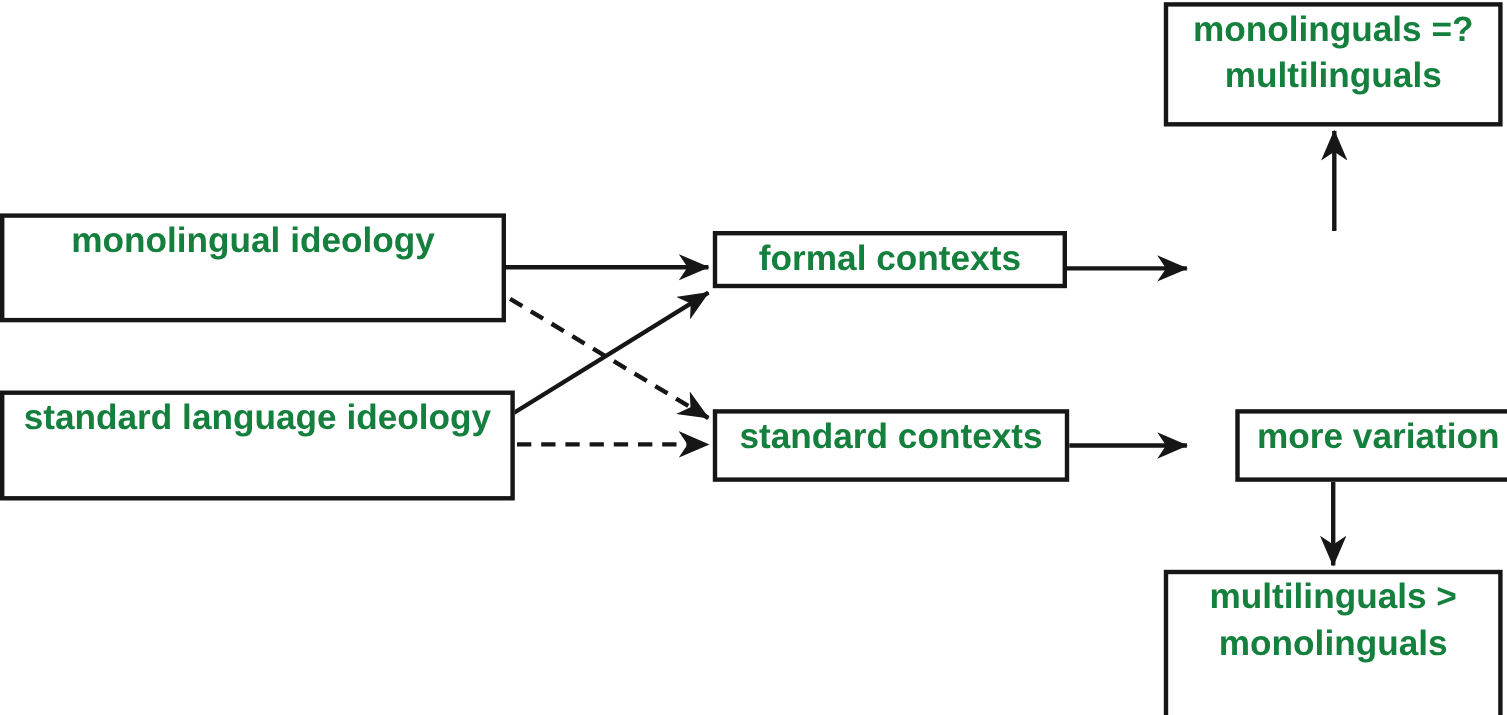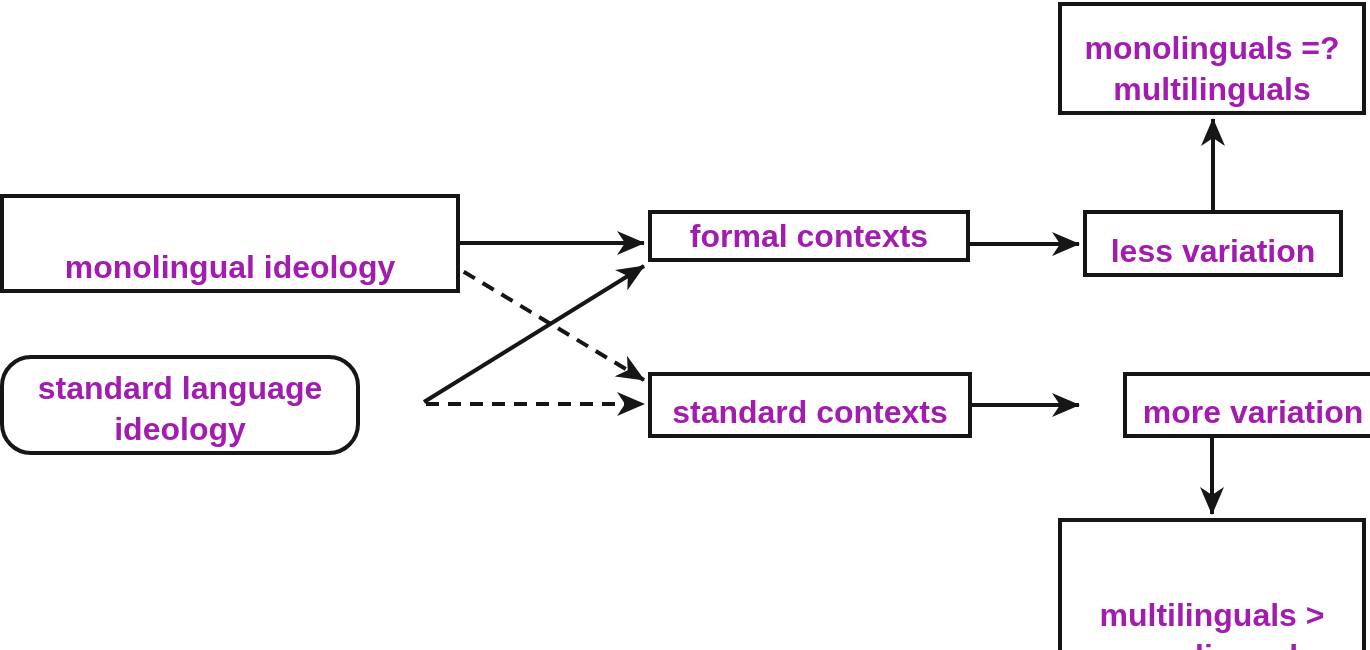--- a/index.html
+++ b/index.html
@@ -21,42 +21,42 @@
     top: 0;
     width: 1370px;
     height: 650px;
     z-index: 0;
   }
   .node {
     position: absolute;
     box-sizing: border-box;
     border: 4px solid #161616;
     background: #ffffff;
-    color: #a21caf;
+    color: #15803d;
     display: flex;
-    align-items: flex-end;
+    align-items: flex-start;
     justify-content: center;
     text-align: center;
     font-size: 32px;
     font-weight: bold;
     line-height: 1.3;
     z-index: 1;
     padding: 0 8px;
   }
   .edge-line {
     stroke: #161616;
     stroke-width: 4;
     fill: none;
   }
   .edge-line.dashed {
     stroke-dasharray: 13 9;
   }
   
   #n-monolingual-ideology        { left: 0px;    top: 194px; width: 460px; height: 99px; }
-  #n-standard-language-ideology  { left: 0px;    top: 355px; width: 360px; height: 100px; border-radius: 31px; }
+  #n-standard-language-ideology  { left: 0px;    top: 355px; width: 468px; height: 100px; }
   #n-formal-contexts             { left: 648px;  top: 210px; width: 322px; height: 52px; }
   #n-informal-contexts           { left: 648px;  top: 372px; width: 324px; height: 66px; }
   #n-less-variation              { left: 1083px; top: 210px; width: 260px; height: 67px; }
   #n-more-variation              { left: 1083px; top: 372px; width: 260px; height: 66px; margin-left: 40px; }
   #n-monolinguals-eq             { left: 1058px; top: 2px;   width: 308px; height: 113px; }
   #n-multilinguals-gt            { left: 1058px; top: 518px; width: 308px; height: 164px; }
 </style>
 </head>
 <body>
 
@@ -87,23 +87,20 @@
   </div>
 
   <div class="node" id="n-formal-contexts">
     <span>formal contexts</span>
   </div>
 
   <div class="node" id="n-informal-contexts">
     <span>standard contexts</span>
   </div>
 
-  <div class="node" id="n-less-variation">
-    <span>less variation</span>
-  </div>
 
   <div class="node" id="n-more-variation">
     <span>more variation</span>
   </div>
 
   <div class="node" id="n-monolinguals-eq">
     <span>monolinguals =? multilinguals</span>
   </div>
 
   <div class="node" id="n-multilinguals-gt">

